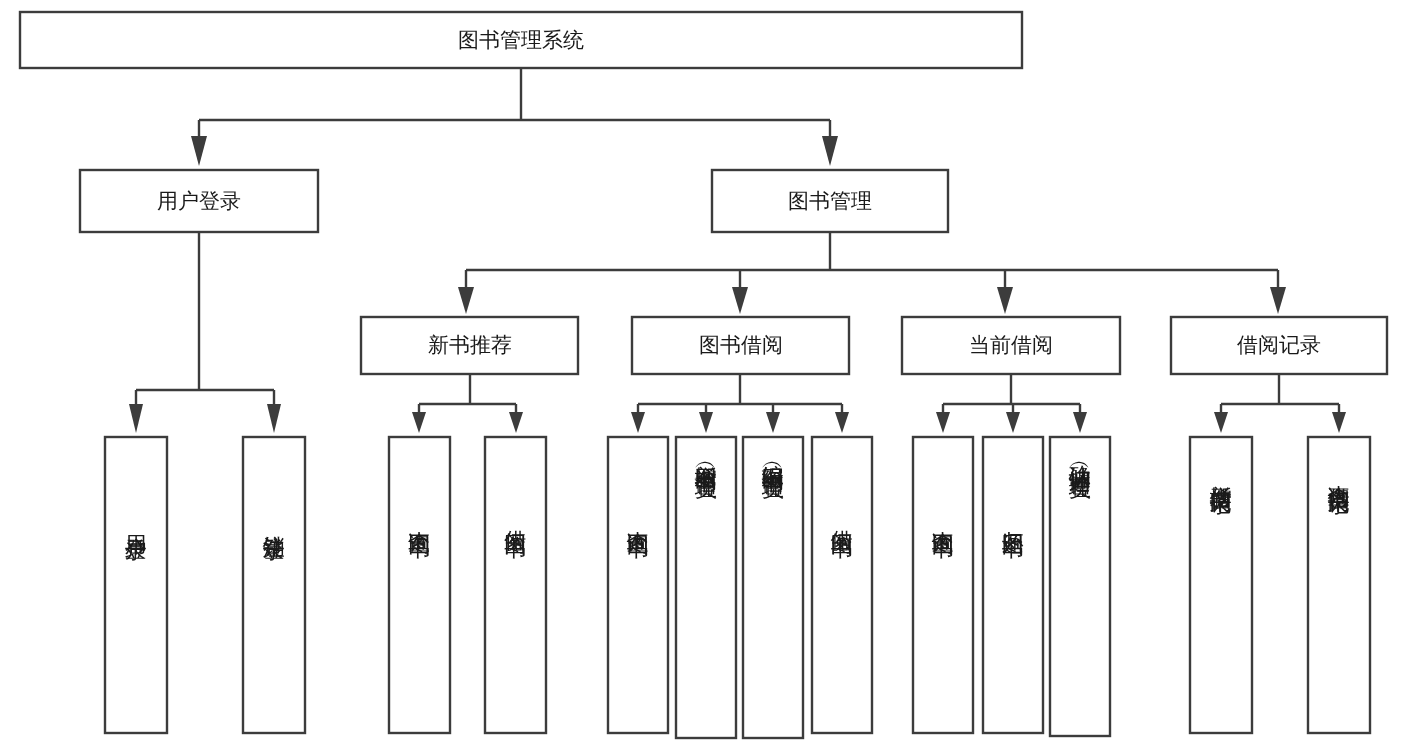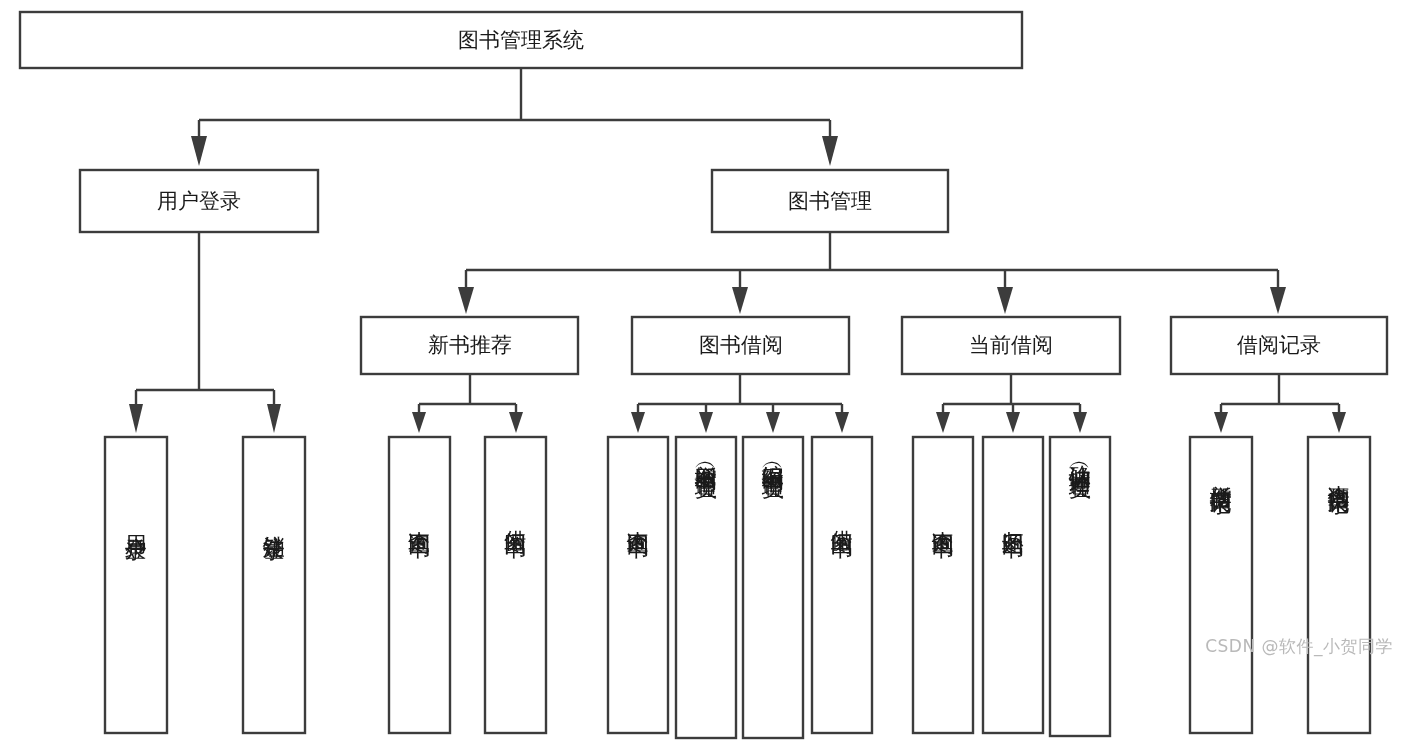--- a/index.html
+++ b/index.html
@@ -247,14 +247,13 @@
     <span class="leaf-label" style="margin-top:10px;">确认归还（管理员）</span>
   </div>
 
   <div class="leaf-label-wrap" style="left:1190px; top:437px; width:62px; height:296px;">
     <span class="leaf-label" style="margin-top:30px;">新增借阅记录</span>
   </div>
   <div class="leaf-label-wrap" style="left:1308px; top:437px; width:62px; height:296px;">
     <span class="leaf-label" style="margin-top:30px;">查询借阅记录</span>
   </div>
 
-  <div class="watermark">CSDN @软件_小贺同学</div>
 </div>
 
 </body></html>

